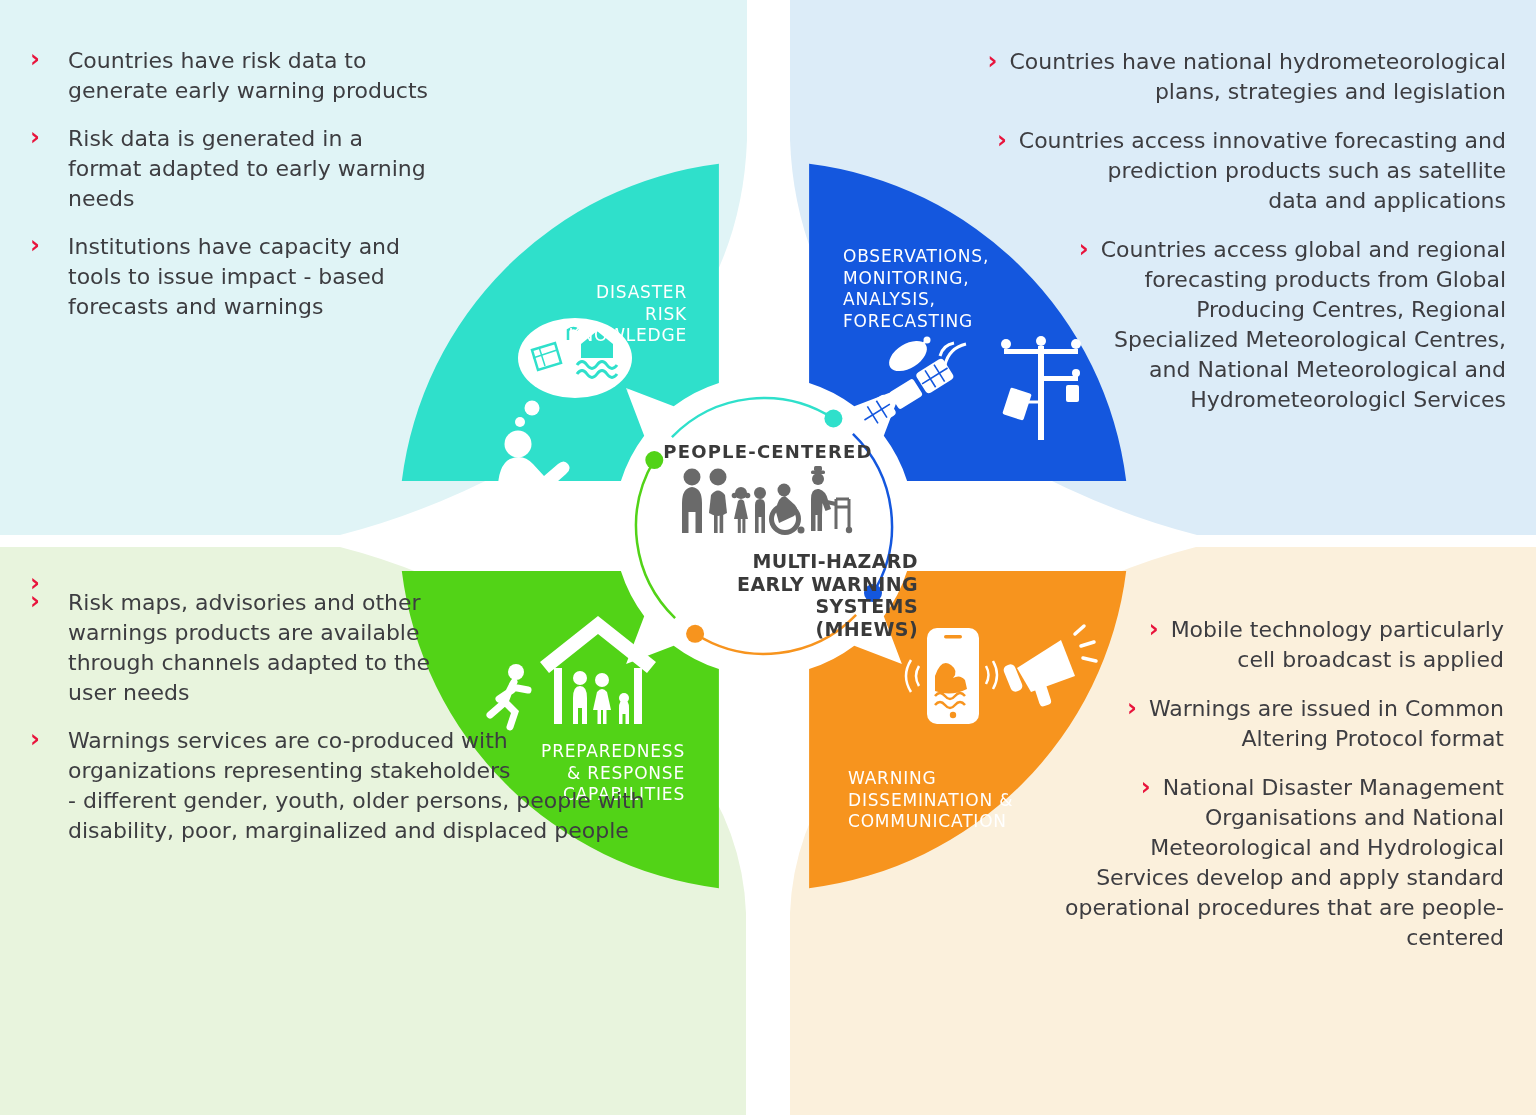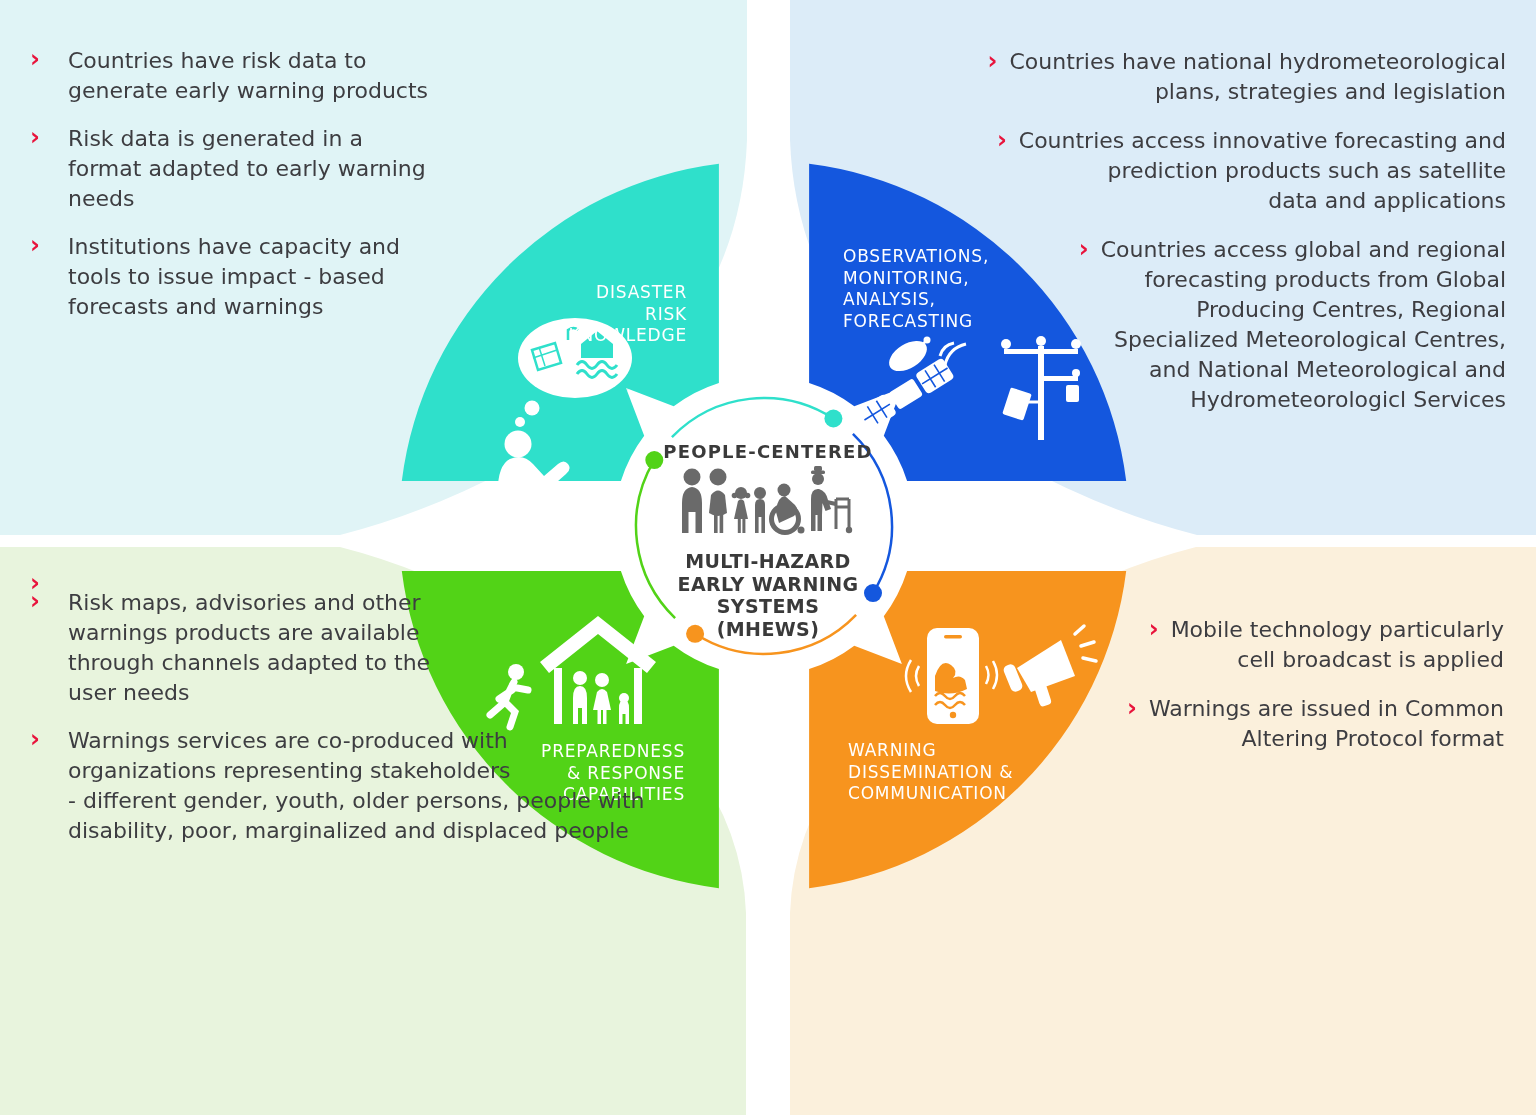--- a/index.html
+++ b/index.html
@@ -12,21 +12,21 @@
   .bullets.left .mark{position:absolute;left:0;top:-2px;}
   .bullets.right{text-align:right;}
   .bullets.right .mark{display:inline;margin-right:12px;}
   .mark{color:#e8143c;font-weight:bold;font-size:24px;}
   .txt{white-space:pre-line;}
   .wedge-label{position:absolute;color:#ffffff;font-size:17px;line-height:21.5px;
                letter-spacing:0.8px;white-space:pre-line;}
   .wedge-label.r{text-align:right;}
   .center-top{position:absolute;top:441px;left:593px;width:350px;text-align:center;
               color:#3a3a3a;font-weight:bold;font-size:18px;letter-spacing:1.2px;}
-  .center-title{position:absolute;top:550px;left:618px;width:300px;text-align:center;
+  .center-title{position:absolute;top:550px;left:618px;width:300px;text-align:right;
                 color:#3a3a3a;font-weight:bold;font-size:19px;line-height:22.5px;
                 letter-spacing:0.4px;white-space:pre-line;}
 </style>
 </head>
 <body>
 
 <div class="stage">
 
   <svg class="base" width="1536" height="1115" viewBox="0 0 1536 1115">
 
@@ -163,21 +163,21 @@
   <div class="wedge-label r" style="right:849px;top:242px;margin-top:40px;">DISASTER
 RISK
 KNOWLEDGE</div>
   <div class="wedge-label" style="left:843px;top:246px;">OBSERVATIONS,
 MONITORING,
 ANALYSIS,
 FORECASTING</div>
   <div class="wedge-label r" style="right:851px;top:741px;">PREPAREDNESS
 &amp; RESPONSE
 CAPABILITIES</div>
-  <div class="wedge-label" style="left:848px;top:740px;">WARNING
+  <div class="wedge-label" style="left:848px;top:768px;">WARNING
 DISSEMINATION &amp;
 COMMUNICATION</div>
 
   <div class="center-top">PEOPLE-CENTERED</div>
   <div class="center-title">MULTI-HAZARD
 EARLY WARNING
 SYSTEMS
 (MHEWS)</div>
 
   <div class="bullets left" style="left:30px;top:46px;width:445px;">
@@ -243,15 +243,23 @@
 
   <div class="bullets right" style="right:32px;top:614px;width:480px;">
     <div class="item">
       <span class="mark">›</span><span class="txt">Mobile technology particularly
 cell broadcast is applied</span>
     </div>
     <div class="item">
       <span class="mark">›</span><span class="txt">Warnings are issued in Common
 Altering Protocol format</span>
     </div>
+    <div class="item">
+      <span class="mark">›</span><span class="txt">National Disaster Management
+Organisations and National
+Meteorological and Hydrological
+Services develop and apply standard
+operational procedures that are people-
+centered</span>
+    </div>
   </div>
 
 </div>
 
 </body></html>

